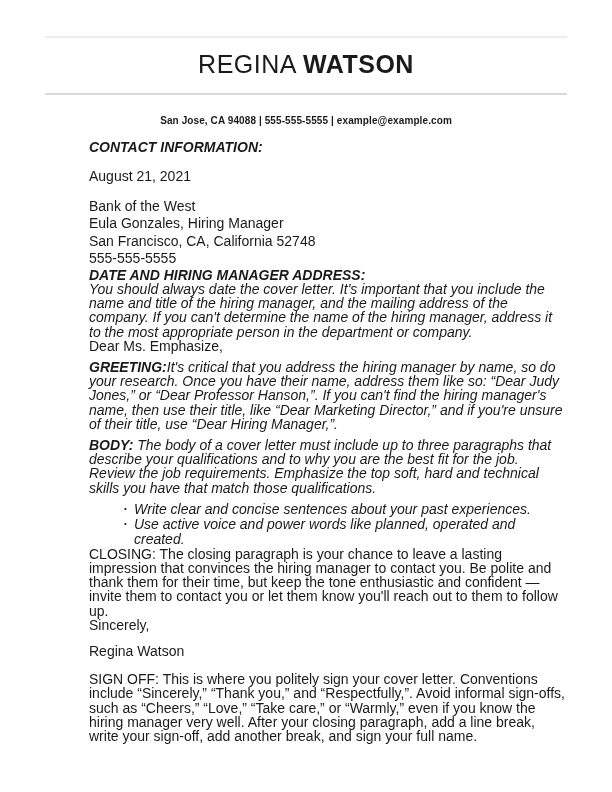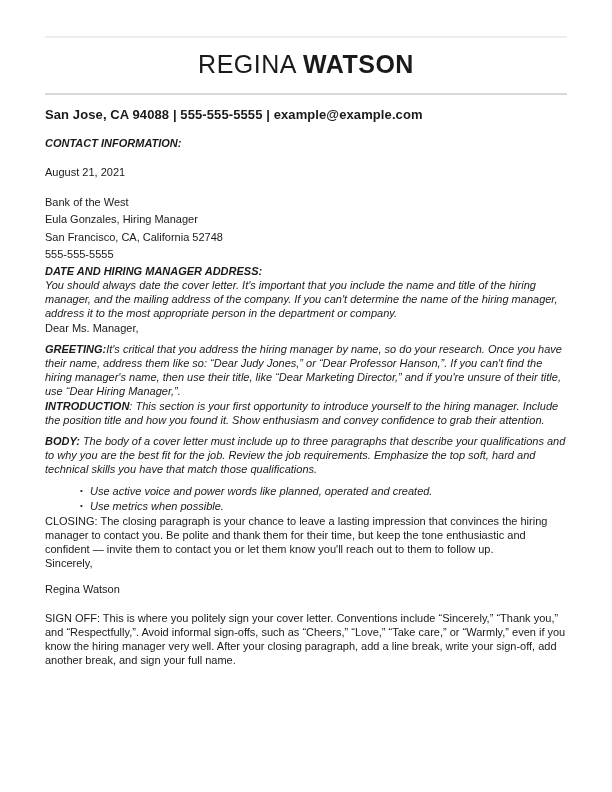--- a/index.html
+++ b/index.html
@@ -41,32 +41,34 @@
     font-weight: 400;
   }
   .name-last {
     font-weight: 700;
   }
   .rule-bottom {
     height: 2px;
     background: #d8d8d8;
   }
   .contact-line {
-    font-size: 13px;
+    text-align: center;
+    font-size: 10px;
     font-weight: 700;
     letter-spacing: 0.1px;
-    padding-top: 12px;
+    padding-top: 20px;
     color: #1a1a1a;
   }
 
   
   .letter {
     padding-top: 14px;
-    font-size: 11px;
+    font-size: 14px;
     line-height: 14.2px;
+    margin-left: 44px;
   }
 
   .sec-head {
     font-weight: 700;
     font-style: italic;
   }
   .sec-head-up {
     font-weight: 400;
     font-style: normal;
   }
@@ -140,37 +142,36 @@
 
     <p class="addr-line">Bank of the West</p>
     <p class="addr-line">Eula Gonzales, Hiring Manager</p>
     <p class="addr-line">San Francisco, CA, California 52748</p>
     <p class="addr-line">555-555-5555</p>
 
     <p class="para-i">
       <span class="sec-head">DATE AND HIRING MANAGER ADDRESS:</span>
     </p>
     <p class="para-i">You should always date the cover letter. It's important that you include the name and title of the hiring manager, and the mailing address of the company. If you can't determine the name of the hiring manager, address it to the most appropriate person in the department or company.</p>
-    <p class="para-n">Dear Ms. Manager,</p>
+    <p class="para-n">Dear Ms. Emphasize,</p>
 
     <div class="gap-sm"></div>
 
     <p class="para-i"><span class="sec-head">GREETING:</span><span>It's critical that you address the hiring manager by name, so do your research. Once you have their name, address them like so: “Dear Judy Jones,” or “Dear Professor Hanson,”. If you can't find the hiring manager's name, then use their title, like “Dear Marketing Director,” and if you're unsure of their title, use “Dear Hiring Manager,”.</span></p>
 
-    <p class="para-i"><span class="sec-head">INTRODUCTION</span><span>: This section is your first opportunity to introduce yourself to the hiring manager. Include the position title and how you found it. Show enthusiasm and convey confidence to grab their attention.</span></p>
 
     <div class="gap-sm"></div>
 
     <p class="para-i"><span class="sec-head">BODY:</span><span> The body of a cover letter must include up to three paragraphs that describe your qualifications and to why you are the best fit for the job. Review the job requirements. Emphasize the top soft, hard and technical skills you have that match those qualifications.</span></p>
 
     <div class="gap-sm"></div>
 
     <ul class="bullets">
+      <li>Write clear and concise sentences about your past experiences.</li>
       <li>Use active voice and power words like planned, operated and created.</li>
-      <li>Use metrics when possible.</li>
     </ul>
 
     <p class="para-n"><span class="sec-head-up">CLOSING:</span><span> The closing paragraph is your chance to leave a lasting impression that convinces the hiring manager to contact you. Be polite and thank them for their time, but keep the tone enthusiastic and confident — invite them to contact you or let them know you'll reach out to them to follow up.</span></p>
     <p class="para-n">Sincerely,</p>
 
     <div class="gap-md"></div>
 
     <p class="para-n">Regina Watson</p>
 
     <div class="gap-lg"></div>

